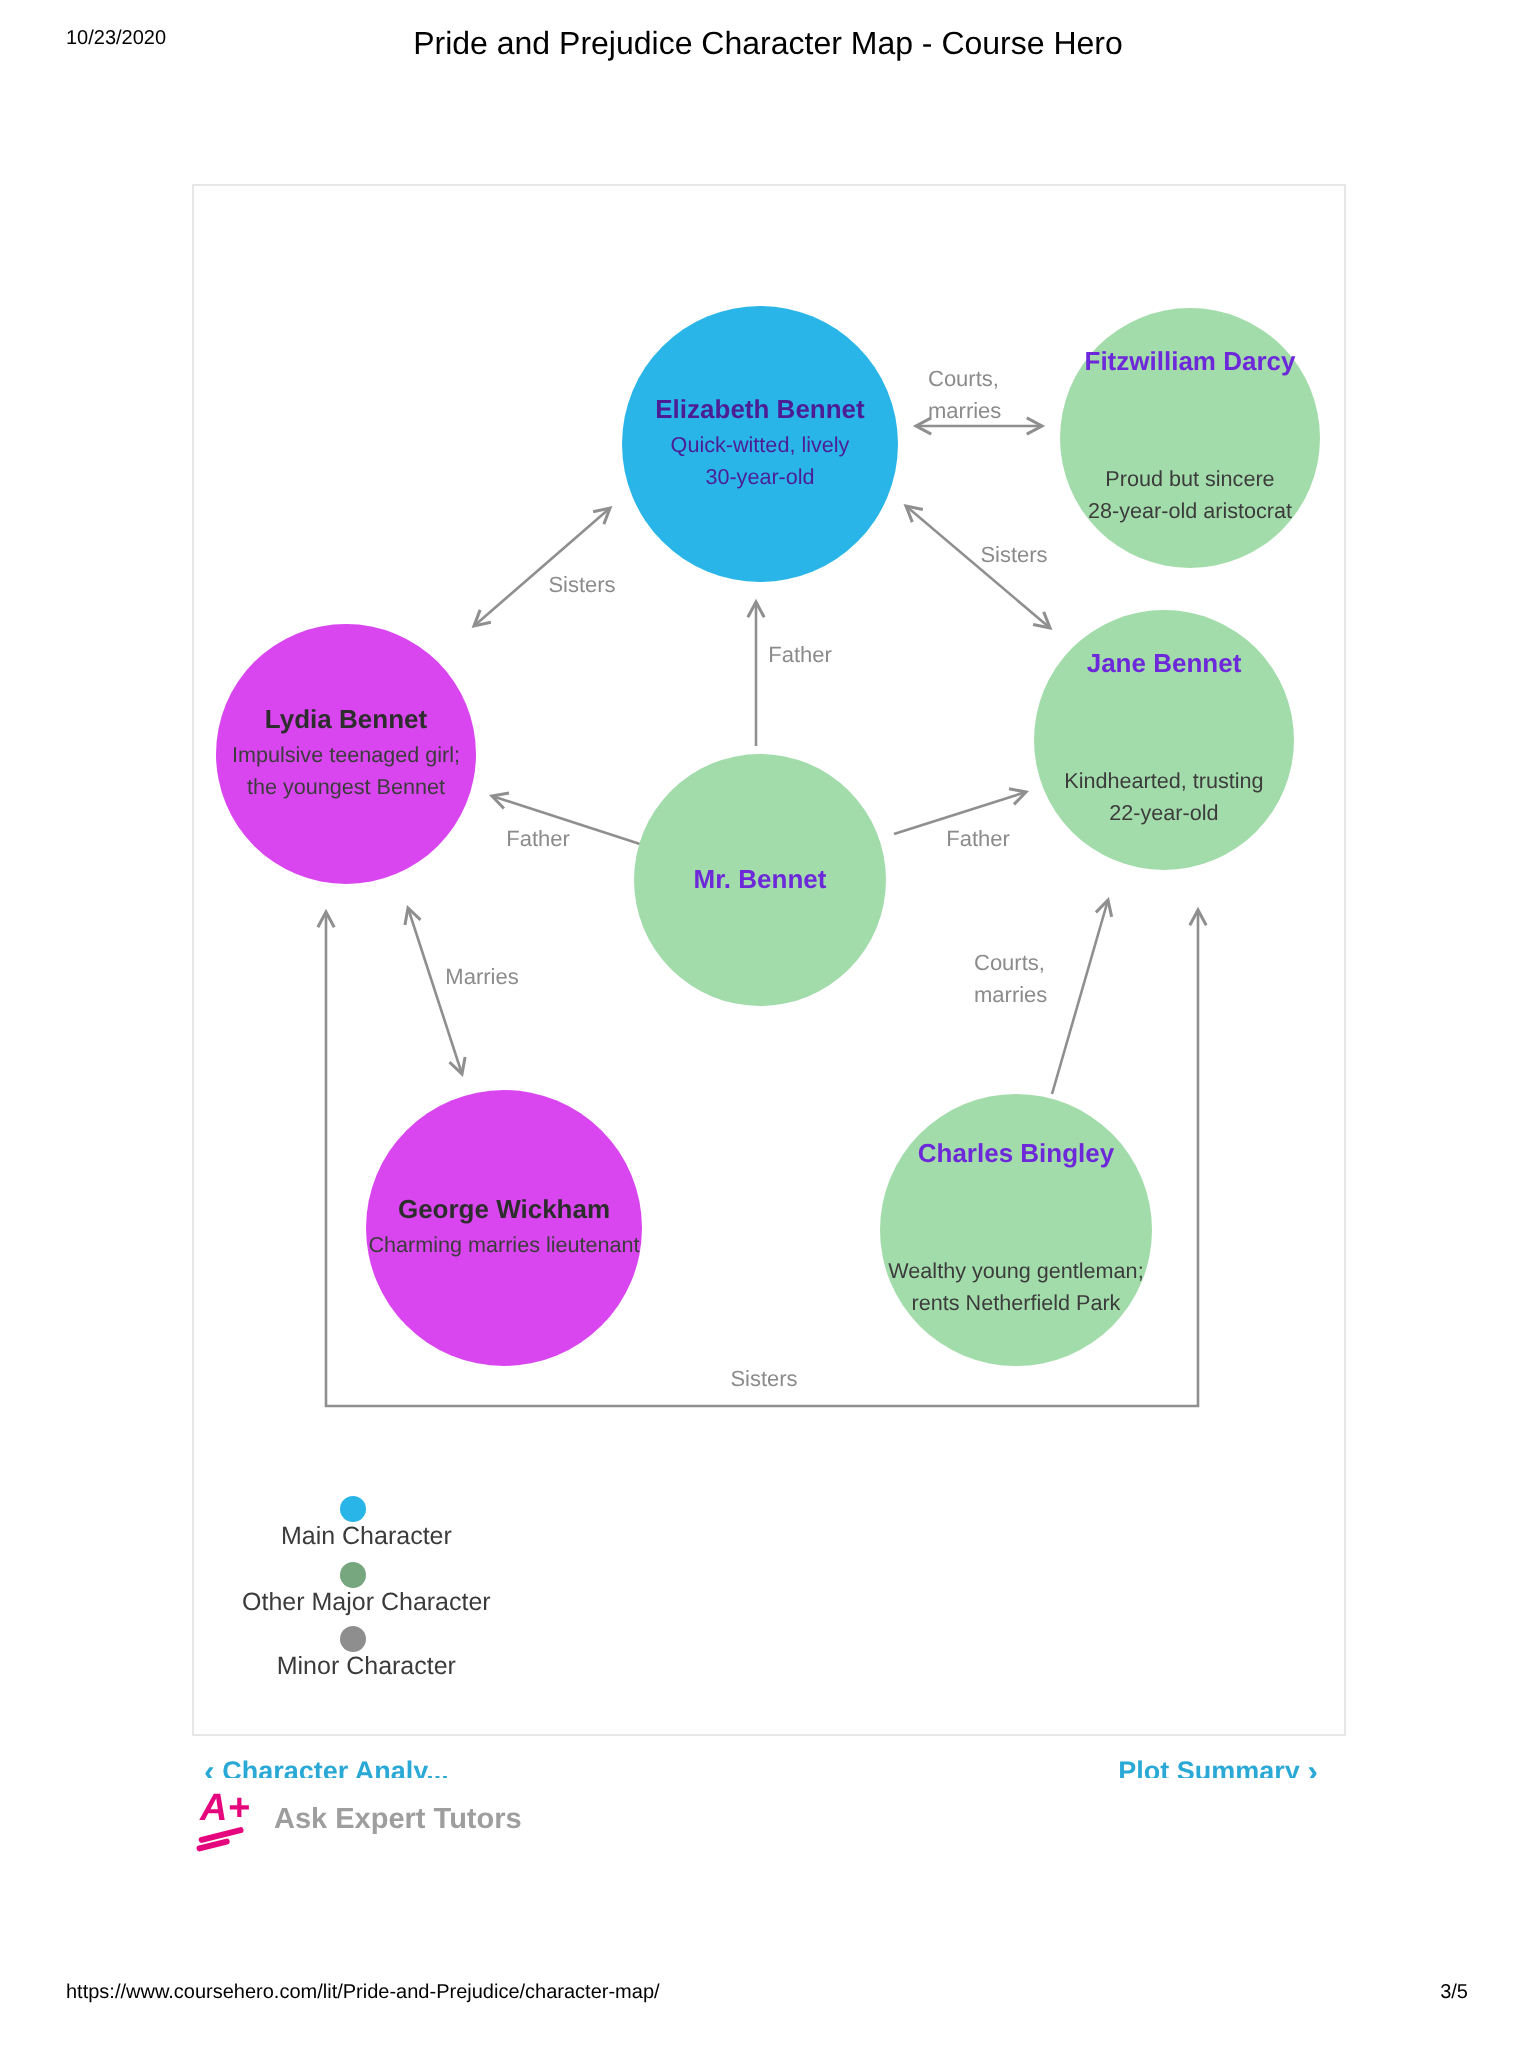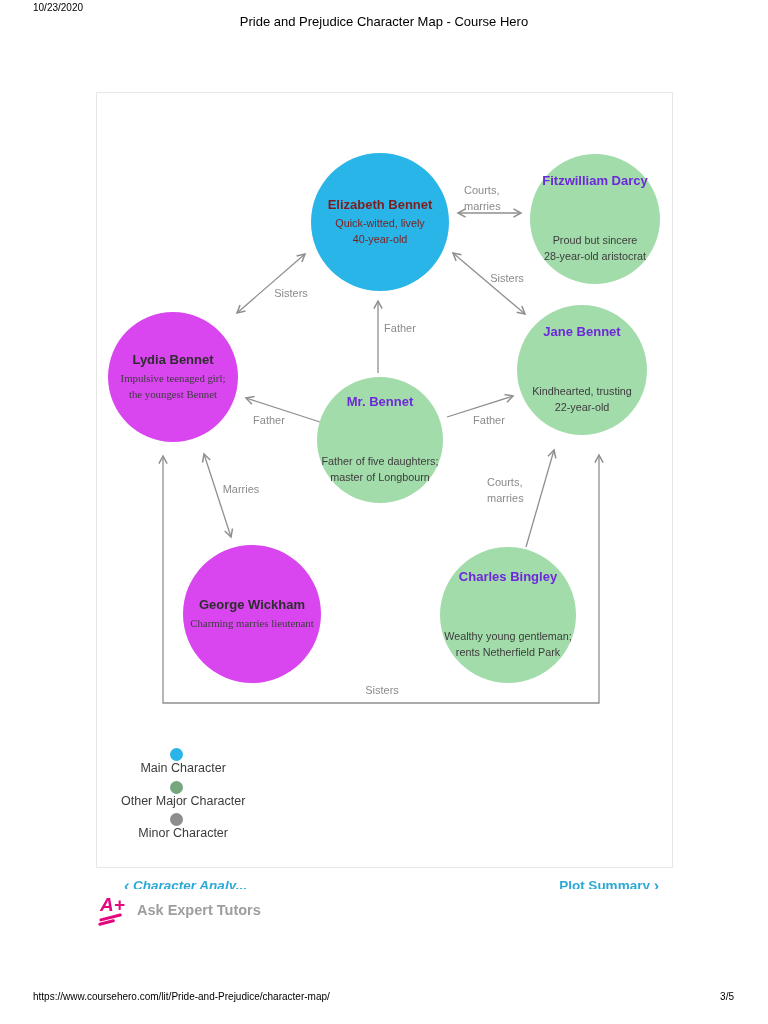--- a/index.html
+++ b/index.html
@@ -2,41 +2,41 @@
 <html><head>
 <meta charset="utf-8">
 <style>
   * { margin: 0; padding: 0; box-sizing: border-box; }
   html, body { width: 768px; height: 1024px; background: #ffffff;
     font-family: "Liberation Sans", sans-serif; position: relative; overflow: hidden; }
 
   .abs { position: absolute; }
 
   
-  .print-date { left: 33px; top: 2px; font-size: 10px; color: #000; }
-  .print-title { left: 0; top: 14px; width: 768px; text-align: center; font-size: 13px; color: #000; }
+  .print-date { left: 33px; top: 14px; font-size: 10px; color: #000; }
+  .print-title { left: 0; top: 14px; width: 768px; text-align: center; font-size: 16px; color: #000; }
   .print-url { left: 33px; top: 991px; font-size: 10px; color: #000; }
   .print-page { right: 34px; top: 991px; font-size: 10px; color: #000; }
 
   
   .card { left: 96px; top: 92px; width: 577px; height: 776px;
     border: 1px solid #e7e7e7; background: #fff; }
 
   
   .circle { border-radius: 50%; display: flex; flex-direction: column;
     align-items: center; justify-content: center; text-align: center; }
   .circle .cname { font-size: 13px; font-weight: bold; line-height: 1.25; }
   .circle .cdesc { font-size: 10.8px; line-height: 1.45; white-space: pre-line;
     width: max-content; margin-top: 3px; }
   .c-main  { background: #29b5e8; }
-  .c-main .cname, .c-main .cdesc { color: #7f1d1d; }
+  .c-main .cname, .c-main .cdesc { color: #4c1d95; }
   .c-major { background: #a3dcab; }
   .c-major .cname { color: #6d28d9; } .c-major .cdesc { color: #3c3c3c; margin-top: 44px; }
   .c-minor { background: #d946ef; }
-  .c-minor .cname { color: #2d2d2d; } .c-minor .cdesc { color: #3c3c3c; font-family: Liberation Serif, serif; }
+  .c-minor .cname { color: #2d2d2d; } .c-minor .cdesc { color: #3c3c3c; }
 
   .circle-elizabeth { left: 311px; top: 153px; width: 138px; height: 138px; }
   .circle-darcy     { left: 530px; top: 154px; width: 130px; height: 130px; }
   .circle-lydia     { left: 108px; top: 312px; width: 130px; height: 130px; }
   .circle-jane      { left: 517px; top: 305px; width: 130px; height: 130px; }
   .circle-mrbennet  { left: 317px; top: 377px; width: 126px; height: 126px; }
   .circle-wickham   { left: 183px; top: 545px; width: 138px; height: 138px; }
   .circle-bingley   { left: 440px; top: 547px; width: 136px; height: 136px; }
 
   
@@ -58,21 +58,21 @@
   .legend { left: 121px; top: 748px; }
   .legend-row { display: flex; align-items: center; height: 13px; margin-bottom: 19.5px; flex-direction: column; }
   .legend-dot { width: 13px; height: 13px; border-radius: 50%; margin-right: 14px; flex: none; }
   .dot-main { background: #29b5e8; } .dot-major { background: #76a77f; } .dot-minor { background: #8e8e8e; }
   .legend-label { font-size: 12.5px; color: #3b3b3b; }
 
   
   .nav-row { left: 96px; top: 876px; width: 577px; height: 13px; overflow: hidden; }
   .nav-link { position: absolute; top: 0; font-size: 13.5px; font-weight: 600;
     color: #2ba9d6; line-height: 19px; white-space: nowrap; cursor: pointer; }
-  .nav-prev { left: 28px; font-style: italic; } .nav-next { right: 14px; }
+  .nav-prev { left: 6px; } .nav-next { right: 14px; }
   .nav-chevron { font-size: 16px; vertical-align: -1px; }
 
   
   .tutors-row { left: 100px; top: 894px; display: flex; align-items: center; }
   .aplus-logo { width: 30px; height: 32px; position: relative; flex: none; }
   .aplus-text { font-size: 19px; font-weight: bold; font-style: italic;
     color: #e5067e; position: absolute; left: 0; top: 0; }
   .aplus-line1, .aplus-line2 { position: absolute; height: 2.5px; background: #e5067e;
     transform: rotate(-14deg); border-radius: 2px; }
   .aplus-line1 { width: 23px; left: -1px; top: 22px; }
@@ -102,41 +102,39 @@
     <line x1="447" y1="417" x2="513" y2="396" marker-end="url(#ah)"></line>
     <line x1="204" y1="454" x2="231" y2="537" marker-start="url(#ah)" marker-end="url(#ah)"></line>
     <line x1="526" y1="547" x2="554" y2="450" marker-end="url(#ah)"></line>
     <path d="M163,456 L163,703 L599,703 L599,455" marker-start="url(#ah)" marker-end="url(#ah)"></path>
   </g>
 </svg>
 
 <div class="abs circle c-main circle-elizabeth">
   <div class="cname">Elizabeth Bennet</div>
   <div class="cdesc">Quick-witted, lively
-40-year-old</div>
+30-year-old</div>
 </div>
 <div class="abs circle c-major circle-darcy">
   <div class="cname">Fitzwilliam Darcy</div>
   <div class="cdesc">Proud but sincere
 28-year-old aristocrat</div>
 </div>
 <div class="abs circle c-minor circle-lydia">
   <div class="cname">Lydia Bennet</div>
   <div class="cdesc">Impulsive teenaged girl;
 the youngest Bennet</div>
 </div>
 <div class="abs circle c-major circle-jane">
   <div class="cname">Jane Bennet</div>
   <div class="cdesc">Kindhearted, trusting
 22-year-old</div>
 </div>
 <div class="abs circle c-major circle-mrbennet">
   <div class="cname">Mr. Bennet</div>
-  <div class="cdesc">Father of five daughters;
-master of Longbourn</div>
 </div>
 <div class="abs circle c-minor circle-wickham">
   <div class="cname">George Wickham</div>
   <div class="cdesc">Charming marries lieutenant</div>
 </div>
 <div class="abs circle c-major circle-bingley">
   <div class="cname">Charles Bingley</div>
   <div class="cdesc">Wealthy young gentleman;
 rents Netherfield Park</div>
 </div>

